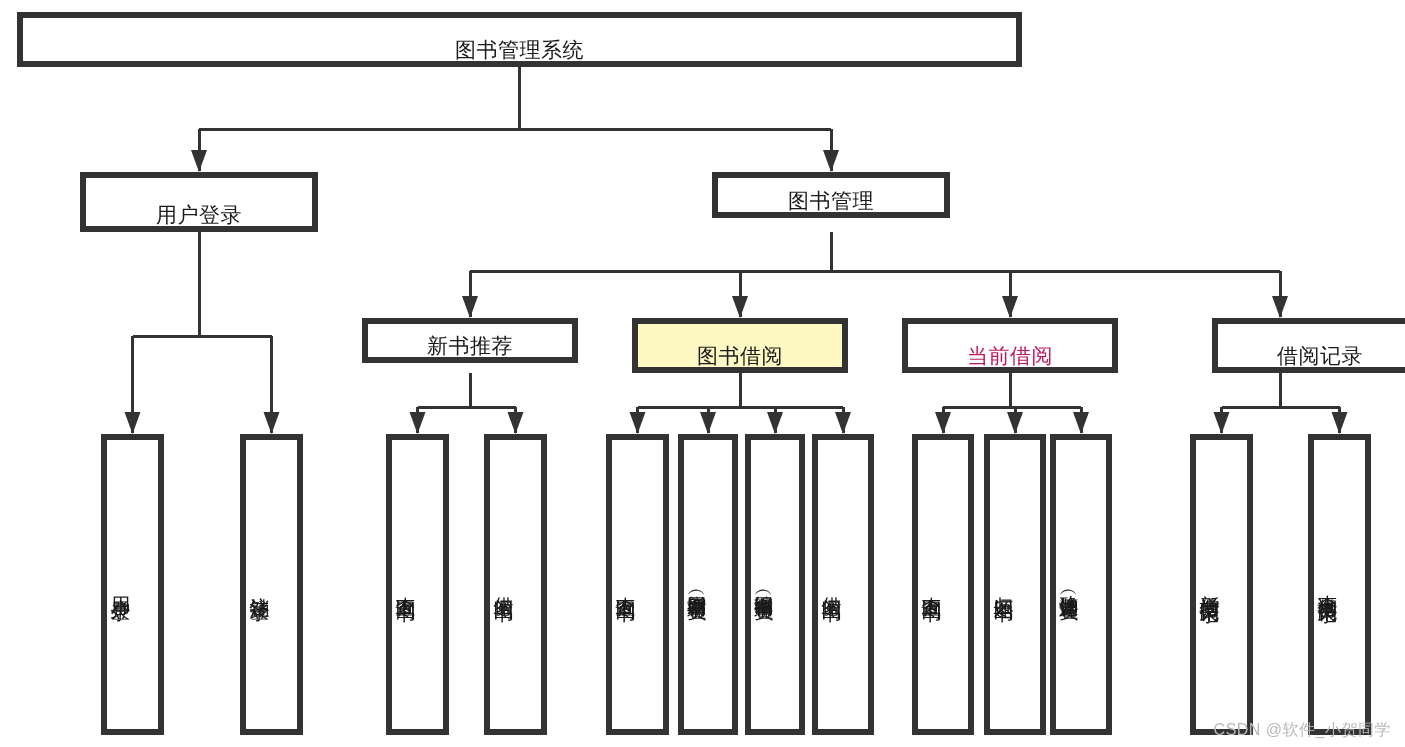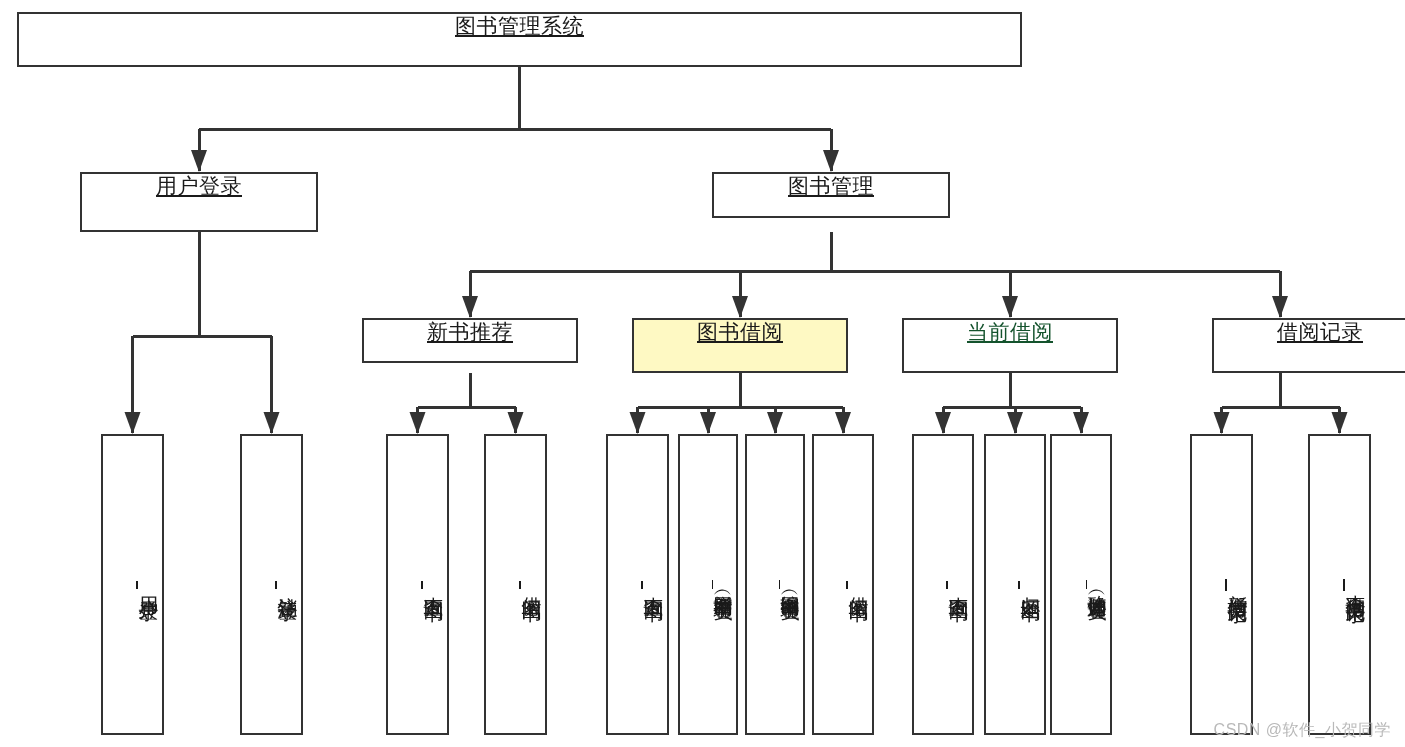--- a/index.html
+++ b/index.html
@@ -21,27 +21,26 @@
     position: absolute;
     left: 0;
     top: 0;
     width: 1405px;
     height: 747px;
     pointer-events: none;
   }
   .node {
     position: absolute;
     box-sizing: border-box;
-    border: 2px solid #a21caf;
+    border: 6px solid #a21caf;
     background: #ffffff;
     display: flex;
-    align-items: flex-start;
+    align-items: flex-end;
     justify-content: center;
     color: #1a1a1a;
-    text-decoration: underline;
   }
   .node.horiz {
     font-size: 21px;
     letter-spacing: 0.5px;
     line-height: 1.1;
   }
   .node.vert {
     writing-mode: vertical-rl;
     text-orientation: upright;
     font-size: 20px;
@@ -131,21 +130,21 @@
       </div>
       <div class="node horiz" style="left: 712px; top: 172px; width: 238px; height: 46px; border-color: rgb(51, 51, 51); background: rgb(255, 255, 255); color: rgb(26, 26, 26);">
         <span>图书管理</span>
       </div>
       <div class="node horiz" style="left: 362px; top: 318px; width: 216px; height: 45px; border-color: rgb(51, 51, 51); background: rgb(255, 255, 255); color: rgb(26, 26, 26);">
         <span>新书推荐</span>
       </div>
       <div class="node horiz" style="left: 632px; top: 318px; width: 216px; height: 55px; border-color: rgb(51, 51, 51); background: #fef9c3; color: rgb(26, 26, 26);">
         <span>图书借阅</span>
       </div>
-      <div class="node horiz" style="left: 902px; top: 318px; width: 216px; height: 55px; border-color: rgb(51, 51, 51); background: rgb(255, 255, 255); color: #14532d;">
+      <div class="node horiz" style="left: 902px; top: 318px; width: 216px; height: 55px; border-color: rgb(51, 51, 51); background: rgb(255, 255, 255); color: #be185d;">
         <span>当前借阅</span>
       </div>
       <div class="node horiz" style="left: 1172px; top: 318px; width: 216px; height: 55px; border-color: rgb(51, 51, 51); background: rgb(255, 255, 255); color: rgb(26, 26, 26); margin-left: 40px;">
         <span>借阅记录</span>
       </div>
       <div class="node vert" style="left: 101px; top: 434px; width: 63px; height: 301px; border-color: rgb(51, 51, 51); background: rgb(255, 255, 255); color: rgb(26, 26, 26);">
         <span>用户登录</span>
       </div>
       <div class="node vert" style="left: 240px; top: 434px; width: 63px; height: 301px; border-color: rgb(51, 51, 51); background: rgb(255, 255, 255); color: rgb(26, 26, 26);">
         <span>注销登录</span>

